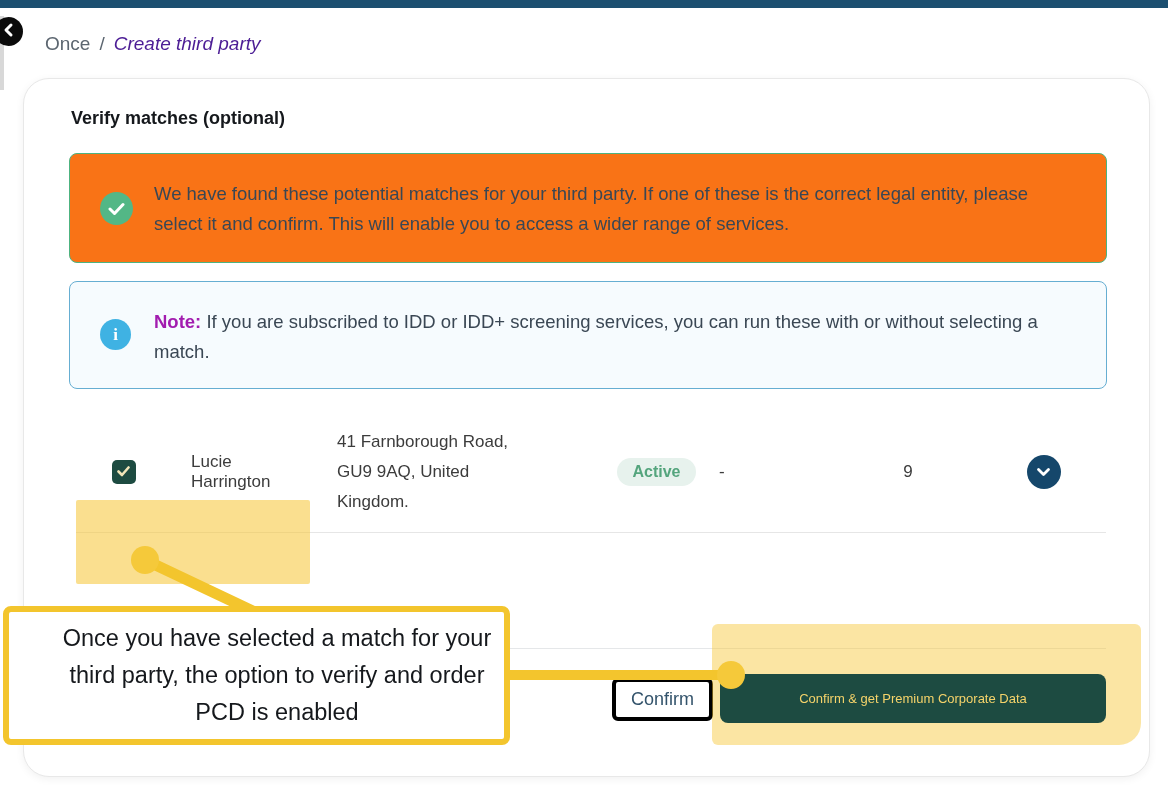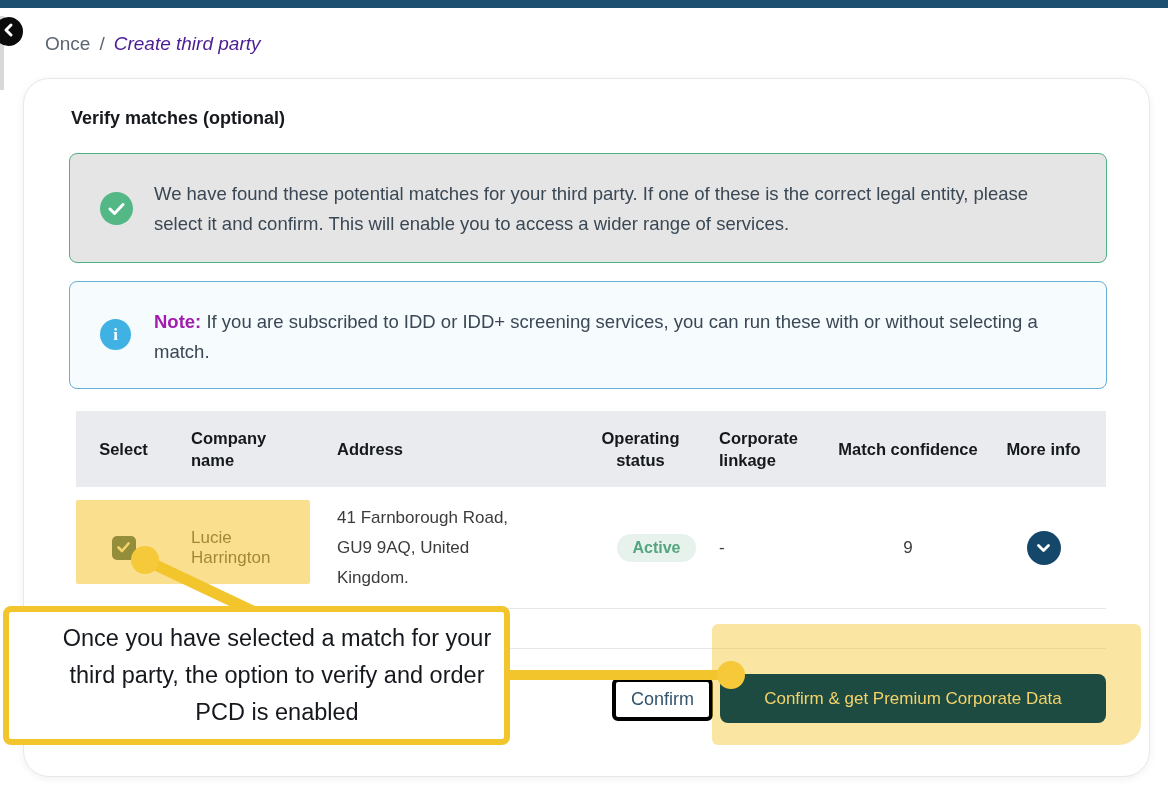--- a/index.html
+++ b/index.html
@@ -20,21 +20,21 @@
   .breadcrumb .sep { margin:0 9px; color:#5c6670; }
   .breadcrumb .crumb-link { color:#4c1d95; cursor:pointer;font-style:italic; }
 
   
   .card { position:absolute; left:23px; top:78px; width:1127px; height:699px; background:#fff;
           border:1px solid #e8e8e8; border-radius:26px; box-shadow:0 2px 8px rgba(0,0,0,0.06); }
   .card-title { position:absolute; left:47px; top:29px; font-size:18px; font-weight:bold; color:#15181c; }
 
   
   .alert { position:absolute; left:45px; width:1038px; border-radius:8px; }
-  .alert-success { top:74px; height:110px; background:#e5e5e5; border:1px solid #4db381; }
+  .alert-success { top:74px; height:110px; background:#f97316; border:1px solid #4db381; }
   .alert-info    { top:202px; height:108px; background:#f6fbfe; border:1px solid #66aed2; }
   .alert-icon { position:absolute; left:30px; border-radius:50%; display:flex; align-items:center; justify-content:center; }
   .icon-success { top:38px; width:33px; height:33px; background:#53b786; }
   .icon-info { top:37px; width:31px; height:31px; background:#3fb2e3; color:#fff; font-family:"Liberation Serif", serif;
                font-weight:bold; font-size:17px; }
   .alert-text { position:absolute; left:84px; top:25px; width:905px; font-size:18.5px; line-height:30px; color:#3a4754; }
   .alert-text b { color:#a21caf; }
 
   
   .match-table { position:absolute; left:52px; top:332px; width:1030px; font-size:17px; color:#3c3c3c; }
@@ -53,21 +53,21 @@
   .badge-active { display:inline-block; padding:5px 15px; background:#e7f2ed; color:#54a57d; font-weight:bold;
                   font-size:16px; border-radius:15px;margin-left:32px; }
   .more-btn { width:34px; height:34px; border-radius:50%; background:#15476b; display:flex; align-items:center; justify-content:center; cursor:pointer; }
 
   
   .divider { position:absolute; left:47px; top:569px; width:1035px; height:1px; background:#e5e7e9; }
   .btn-confirm { position:absolute; left:588px; top:599px; width:101px; height:43px; background:#fff;
                  border:4px solid #000000; border-radius:6px; font-size:18px; color:#33536b; cursor:pointer;
                  font-family:"Liberation Sans", sans-serif; }
   .btn-premium { position:absolute; left:696px; top:595px; width:386px; height:49px; background:#1d4b41;
-                 border:none; border-radius:8px; font-size:17px; color:#f5d36a; cursor:pointer; z-index:6;
+                 border:none; border-radius:8px; font-size:13px; color:#f5d36a; cursor:pointer; z-index:6;
                  font-family:"Liberation Sans", sans-serif; }
 
   
   .cell-highlight { position:absolute; left:76px; top:500px; width:234px; height:84px;
                     background:rgba(246,197,51,0.55); border-radius:2px; z-index:5; pointer-events:none; }
   .area-highlight { position:absolute; left:712px; top:624px; width:429px; height:121px;
                     background:rgba(246,197,51,0.45); border-radius:6px 6px 22px 6px; z-index:5; pointer-events:none; }
   .anno-lines { position:absolute; left:0; top:0; z-index:8; pointer-events:none; }
   .callout { position:absolute; left:3px; top:606px; width:507px; height:139px; background:#fff;
              border:6px solid #f3c52d; border-radius:8px; z-index:9; display:flex; align-items:center; justify-content:center; }
@@ -105,29 +105,20 @@
       </div>
       <div class="alert-text">We have found these potential matches for your third party. If one of these is the correct legal entity, please select it and confirm. This will enable you to access a wider range of services.</div>
     </div>
 
     <div class="alert alert-info">
       <div class="alert-icon icon-info">i</div>
       <div class="alert-text"><b>Note:</b><span> If you are subscribed to IDD or IDD+ screening services, you can run these with or without selecting a match.</span></div>
     </div>
 
     <div class="match-table">
-      <div class="thead">
-        <div class="cell c-select">Select</div>
-        <div class="cell c-company">Company name</div>
-        <div class="cell c-address">Address</div>
-        <div class="cell c-op">Operating status</div>
-        <div class="cell c-corp">Corporate linkage</div>
-        <div class="cell c-match">Match confidence</div>
-        <div class="cell c-more">More info</div>
-      </div>
       <div class="trow">
         <div class="cell c-select">
           <div class="checkbox">
             <span>
               <svg width="13" height="11" viewBox="0 0 13 11">
                   <polyline points="1.5,5.5 5,9 11.5,1.5" stroke="#f1e5b8" stroke-width="2.6" fill="none" stroke-linecap="round" stroke-linejoin="round"></polyline>
                 </svg>
             </span>
           </div>
         </div>

